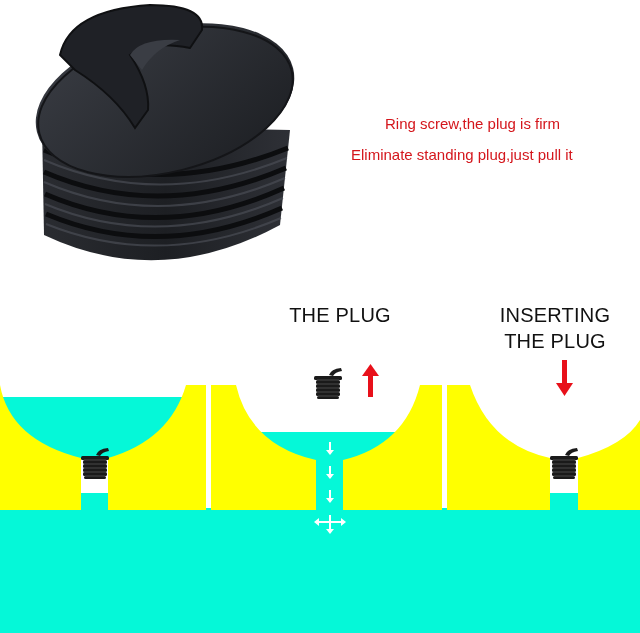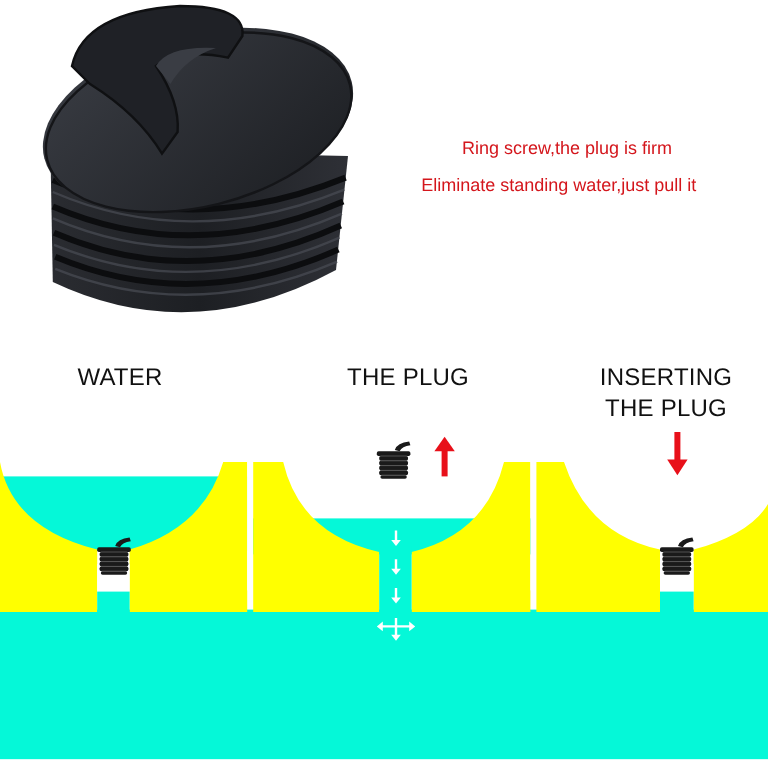--- a/index.html
+++ b/index.html
@@ -42,24 +42,23 @@
 
     <ellipse cx="135" cy="100" rx="132" ry="72" fill="url(#topG)" transform="rotate(-14 135 100)"></ellipse>
     <ellipse cx="135" cy="102" rx="130" ry="70" fill="none" stroke="#141518" stroke-width="2" transform="rotate(-14 135 100)"></ellipse>
 
     <path d="M30 55 Q40 10 120 5 Q175 5 172 30 L160 48 Q120 40 100 55 Q120 85 118 110 L105 128 Q85 95 45 70 Z" fill="#1f2126" stroke="#0f1012" stroke-width="2"></path>
     <path d="M100 55 Q110 38 150 40 Q125 48 112 70 Z" fill="#3a3d44"></path>
   </svg>
 </div>
 
 <div class="red-text" style="left:385px;top:115px;text-align:center;">Ring screw,the plug is firm</div>
-<div class="red-text" style="left:351px;top:146px;">Eliminate standing water,just pull it</div>
+<div class="red-text" style="left:351px;top:146px;">Eliminate standing plug,just pull it</div>
 
 <div class="label" style="left:10px;top:302px;width:180px;">
-  <div>WATER</div>
 </div>
 <div class="label" style="left:250px;top:302px;width:180px;">
   <div>THE PLUG</div>
 </div>
 <div class="label" style="left:465px;top:302px;width:180px;">
   <div>INSERTING</div>
   <div>THE PLUG</div>
 </div>
 
 <div class="abs" style="left:0;top:360px;width:640px;height:273px;">

